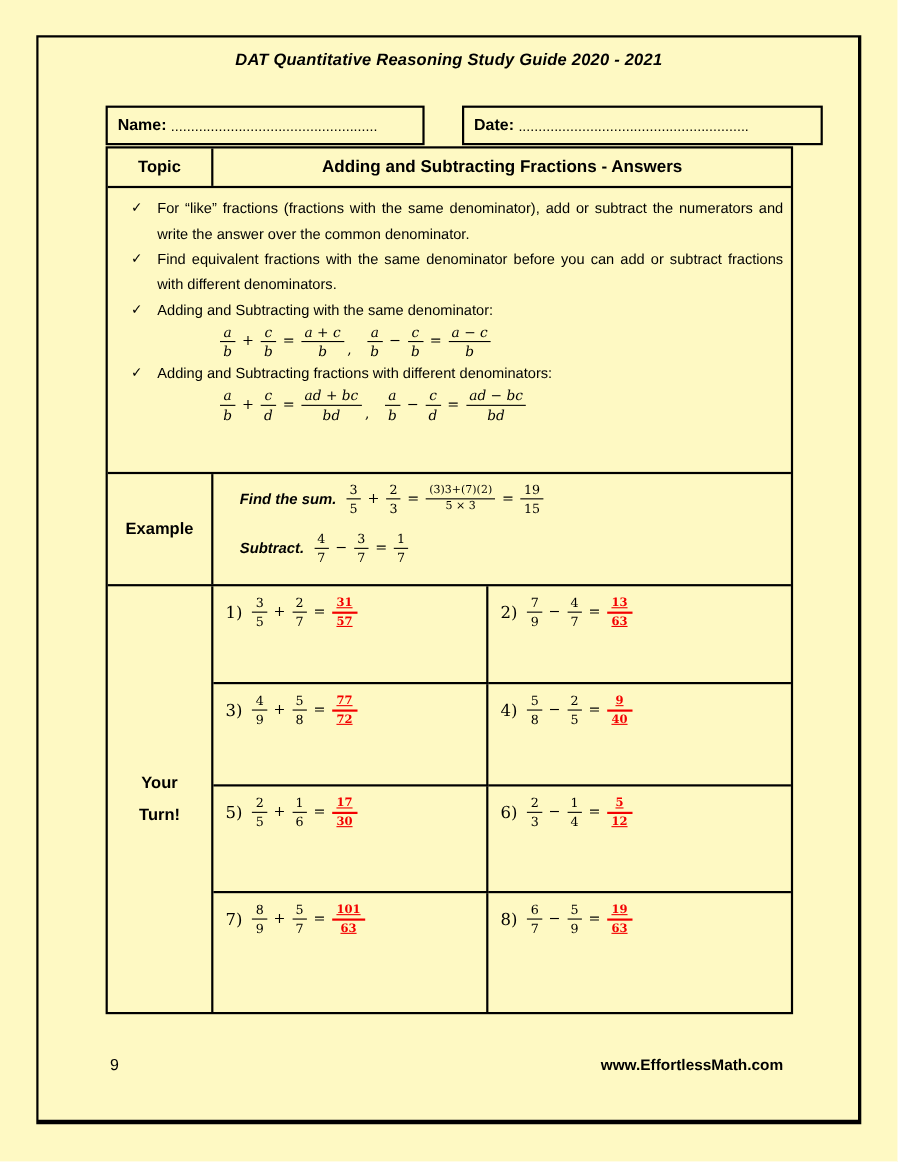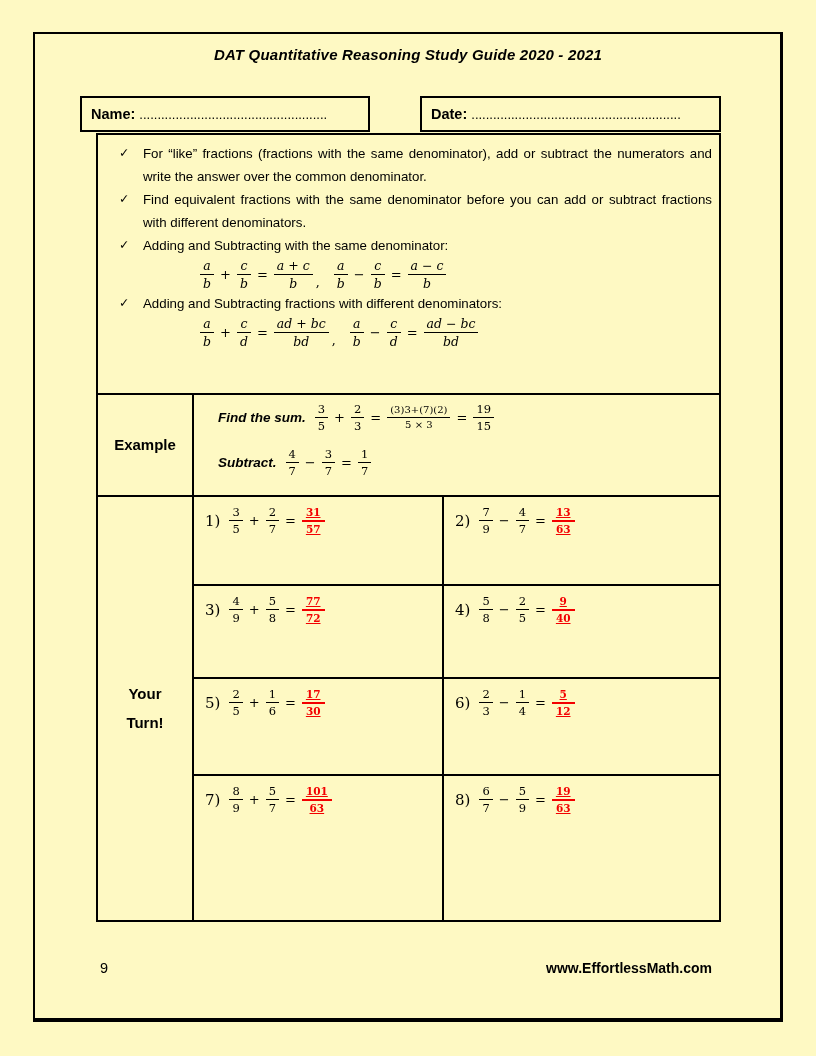--- a/index.html
+++ b/index.html
@@ -4,22 +4,22 @@
 <style>
   html,body{margin:0;padding:0;background:#fff;}
   .page{position:relative;width:816px;height:1056px;background:#fef9c3;
         font-family:"Liberation Sans",sans-serif;color:#000;overflow:hidden;}
   .frame{position:absolute;left:33px;top:32px;width:750px;height:990px;
          border:2px solid #000;border-right-width:3px;border-bottom-width:4px;box-sizing:border-box;}
   .title{position:absolute;left:0;right:0;top:46px;text-align:center;
          font-size:15px;font-weight:bold;font-style:italic;letter-spacing:.2px;}
   .fieldbox{position:absolute;top:96px;height:36px;border:2px solid #000;box-sizing:border-box;
             display:flex;align-items:center;padding:0 6px 0 9px;overflow:hidden;white-space:nowrap;}
-  .namebox{left:80px;width:290px;}
-  .datebox{left:420px;width:301px;}
+  .namebox{left:96px;width:290px;}
+  .datebox{left:420px;width:328px;}
   .fieldlabel{font-weight:bold;font-size:14.5px;margin-right:4px;}
   .dots{font-size:13px;overflow:hidden;}
 
   .maintable{position:absolute;left:96px;top:133px;width:625px;height:789px;
              border:2px solid #000;box-sizing:border-box;display:flex;flex-direction:column;}
   .trow{display:flex;box-sizing:border-box;}
   .row-topic{height:36px;border-bottom:2px solid #000;}
   .row-notes{height:260px;border-bottom:2px solid #000;}
   .row-example{height:102px;border-bottom:2px solid #000;}
   .row-yourturn{flex:1;}
@@ -82,20 +82,24 @@
     <span class="fieldlabel">Name:</span>
     <span class="dots">....................................................</span>
   </div>
   <div class="fieldbox datebox">
     <span class="fieldlabel">Date:</span>
     <span class="dots">..........................................................</span>
   </div>
 
   <div class="maintable">
 
+    <div class="trow row-topic">
+      <div class="labelcell">Topic</div>
+      <div class="contentcell topic-content">Adding and Subtracting Fractions - Answers</div>
+    </div>
 
     <div class="trow row-notes">
       <div class="contentcell notes-content">
 
         <div class="note-item">
           <span class="check">✓</span>
           <span class="note-text">For “like” fractions (fractions with the same denominator), add or subtract the numerators and write the answer over the common denominator.</span>
         </div>
         <div class="note-item">
           <span class="check">✓</span>

